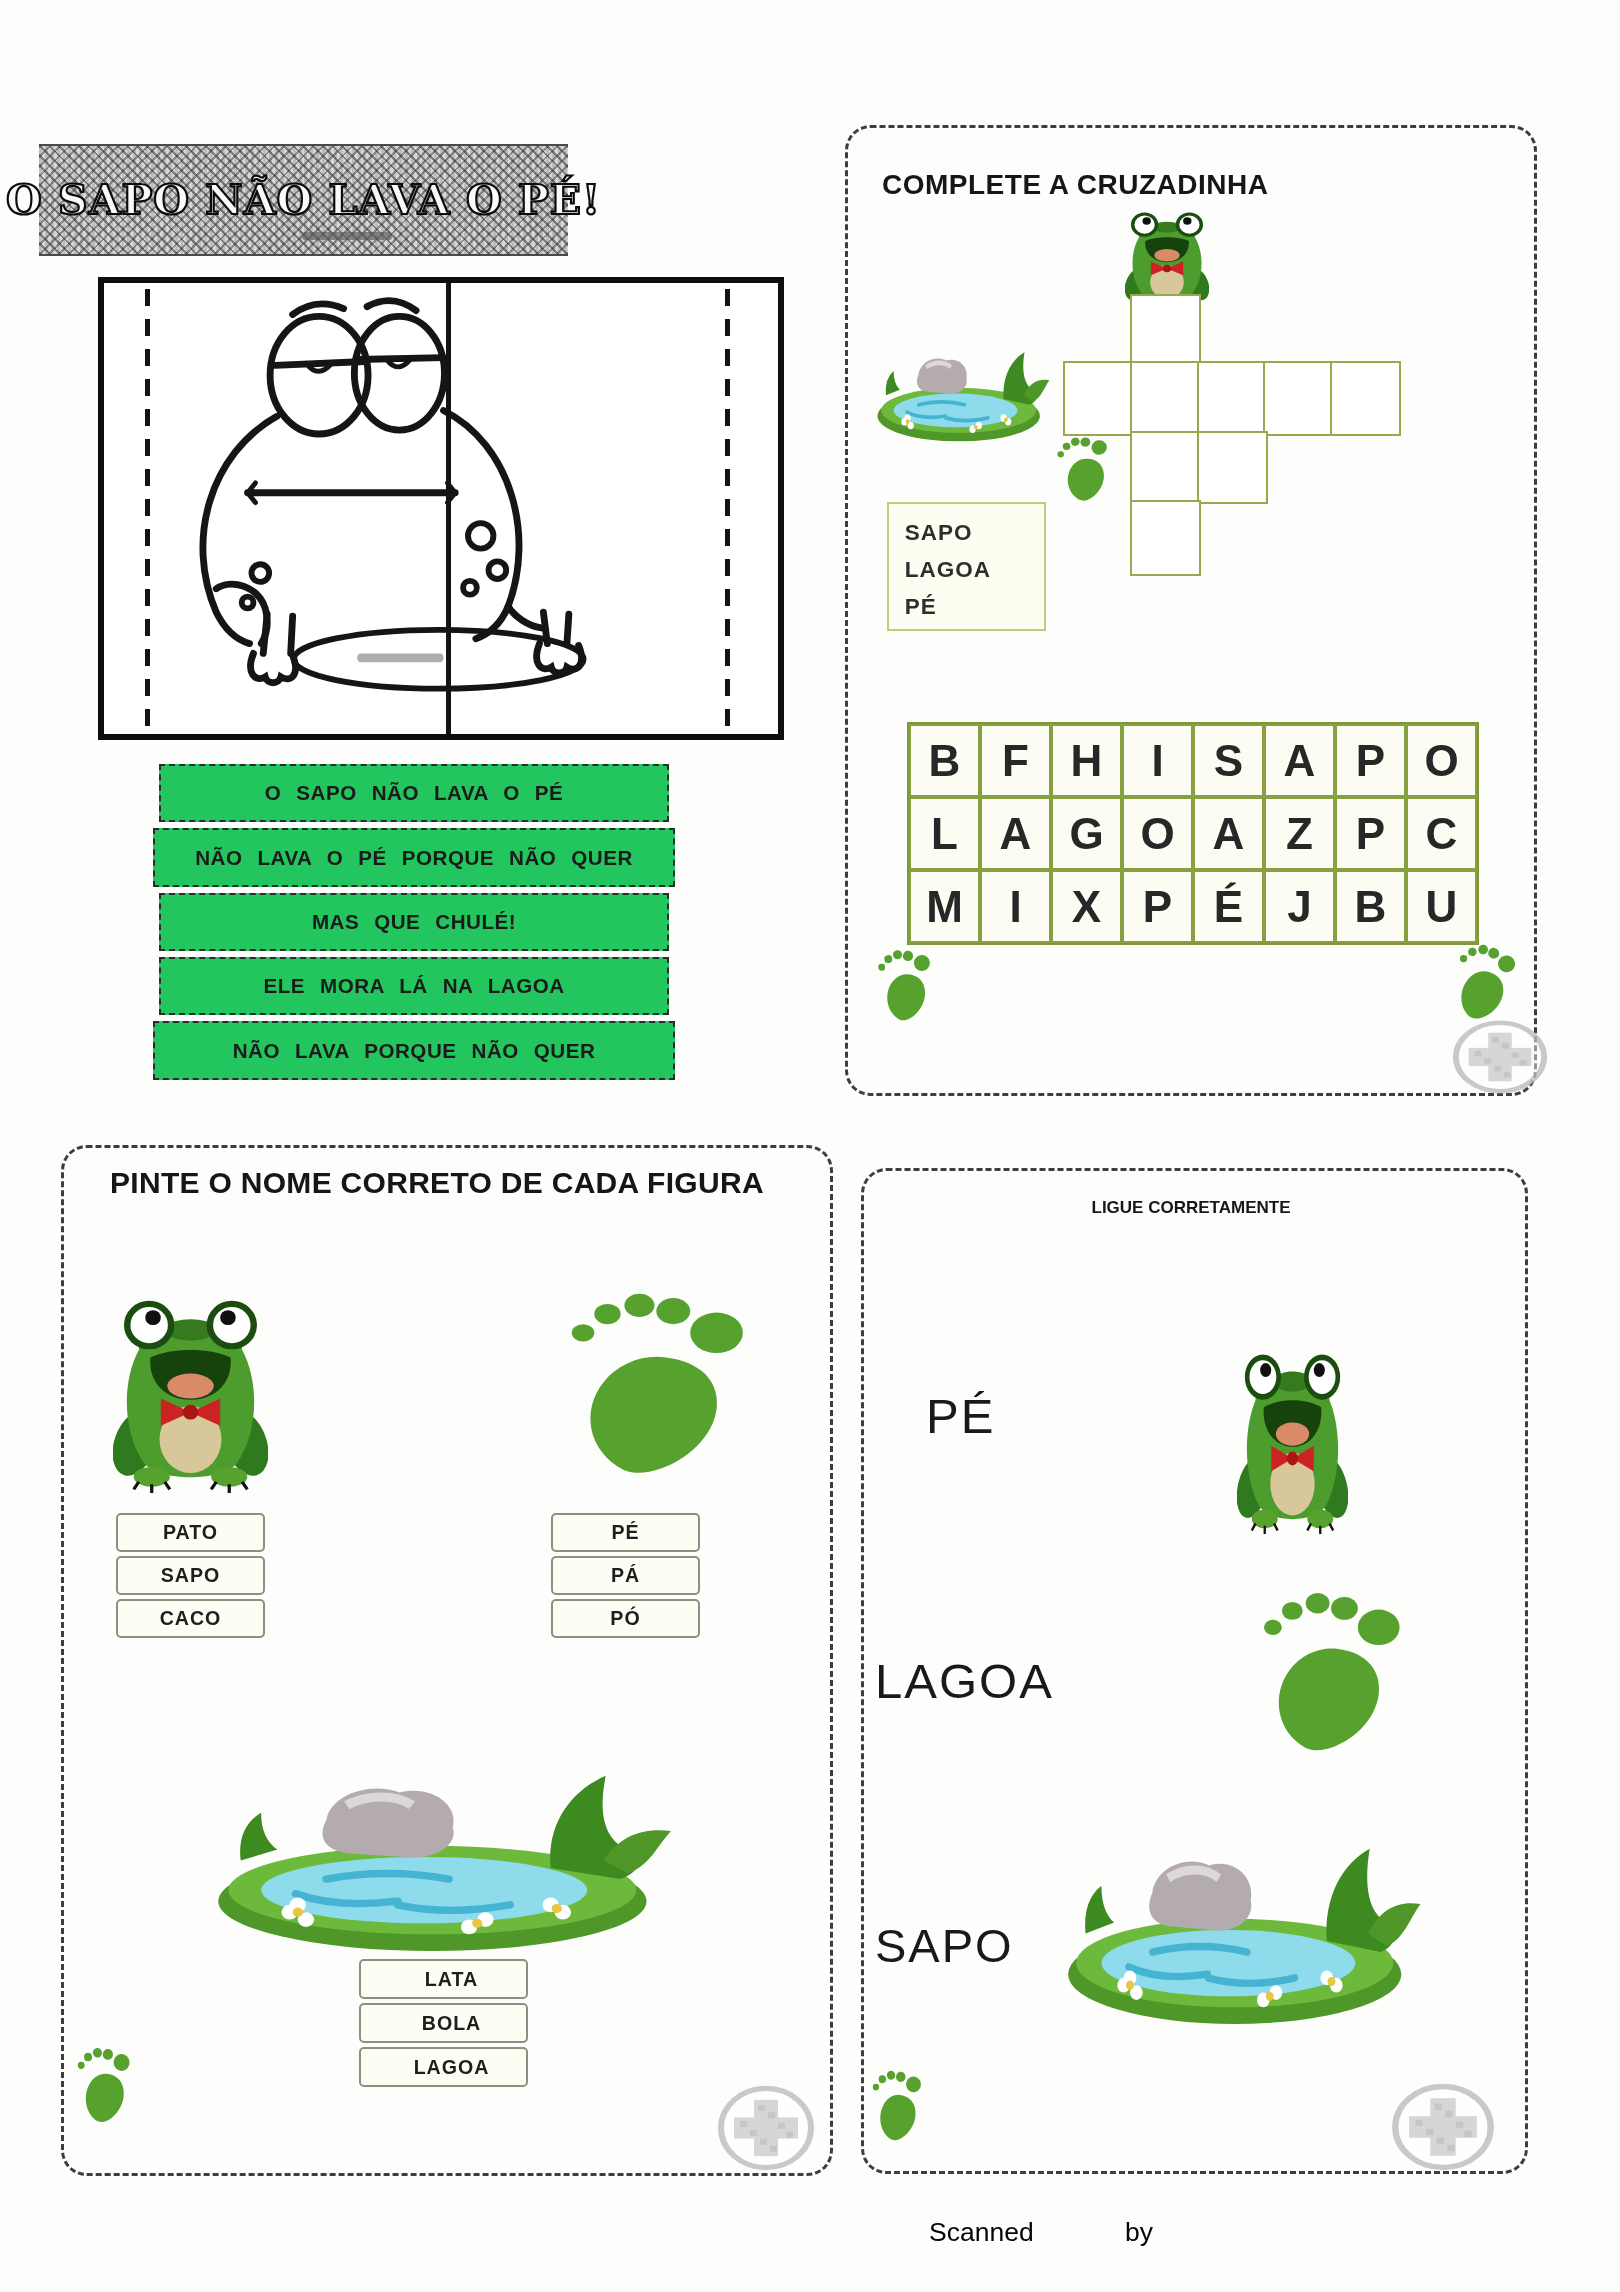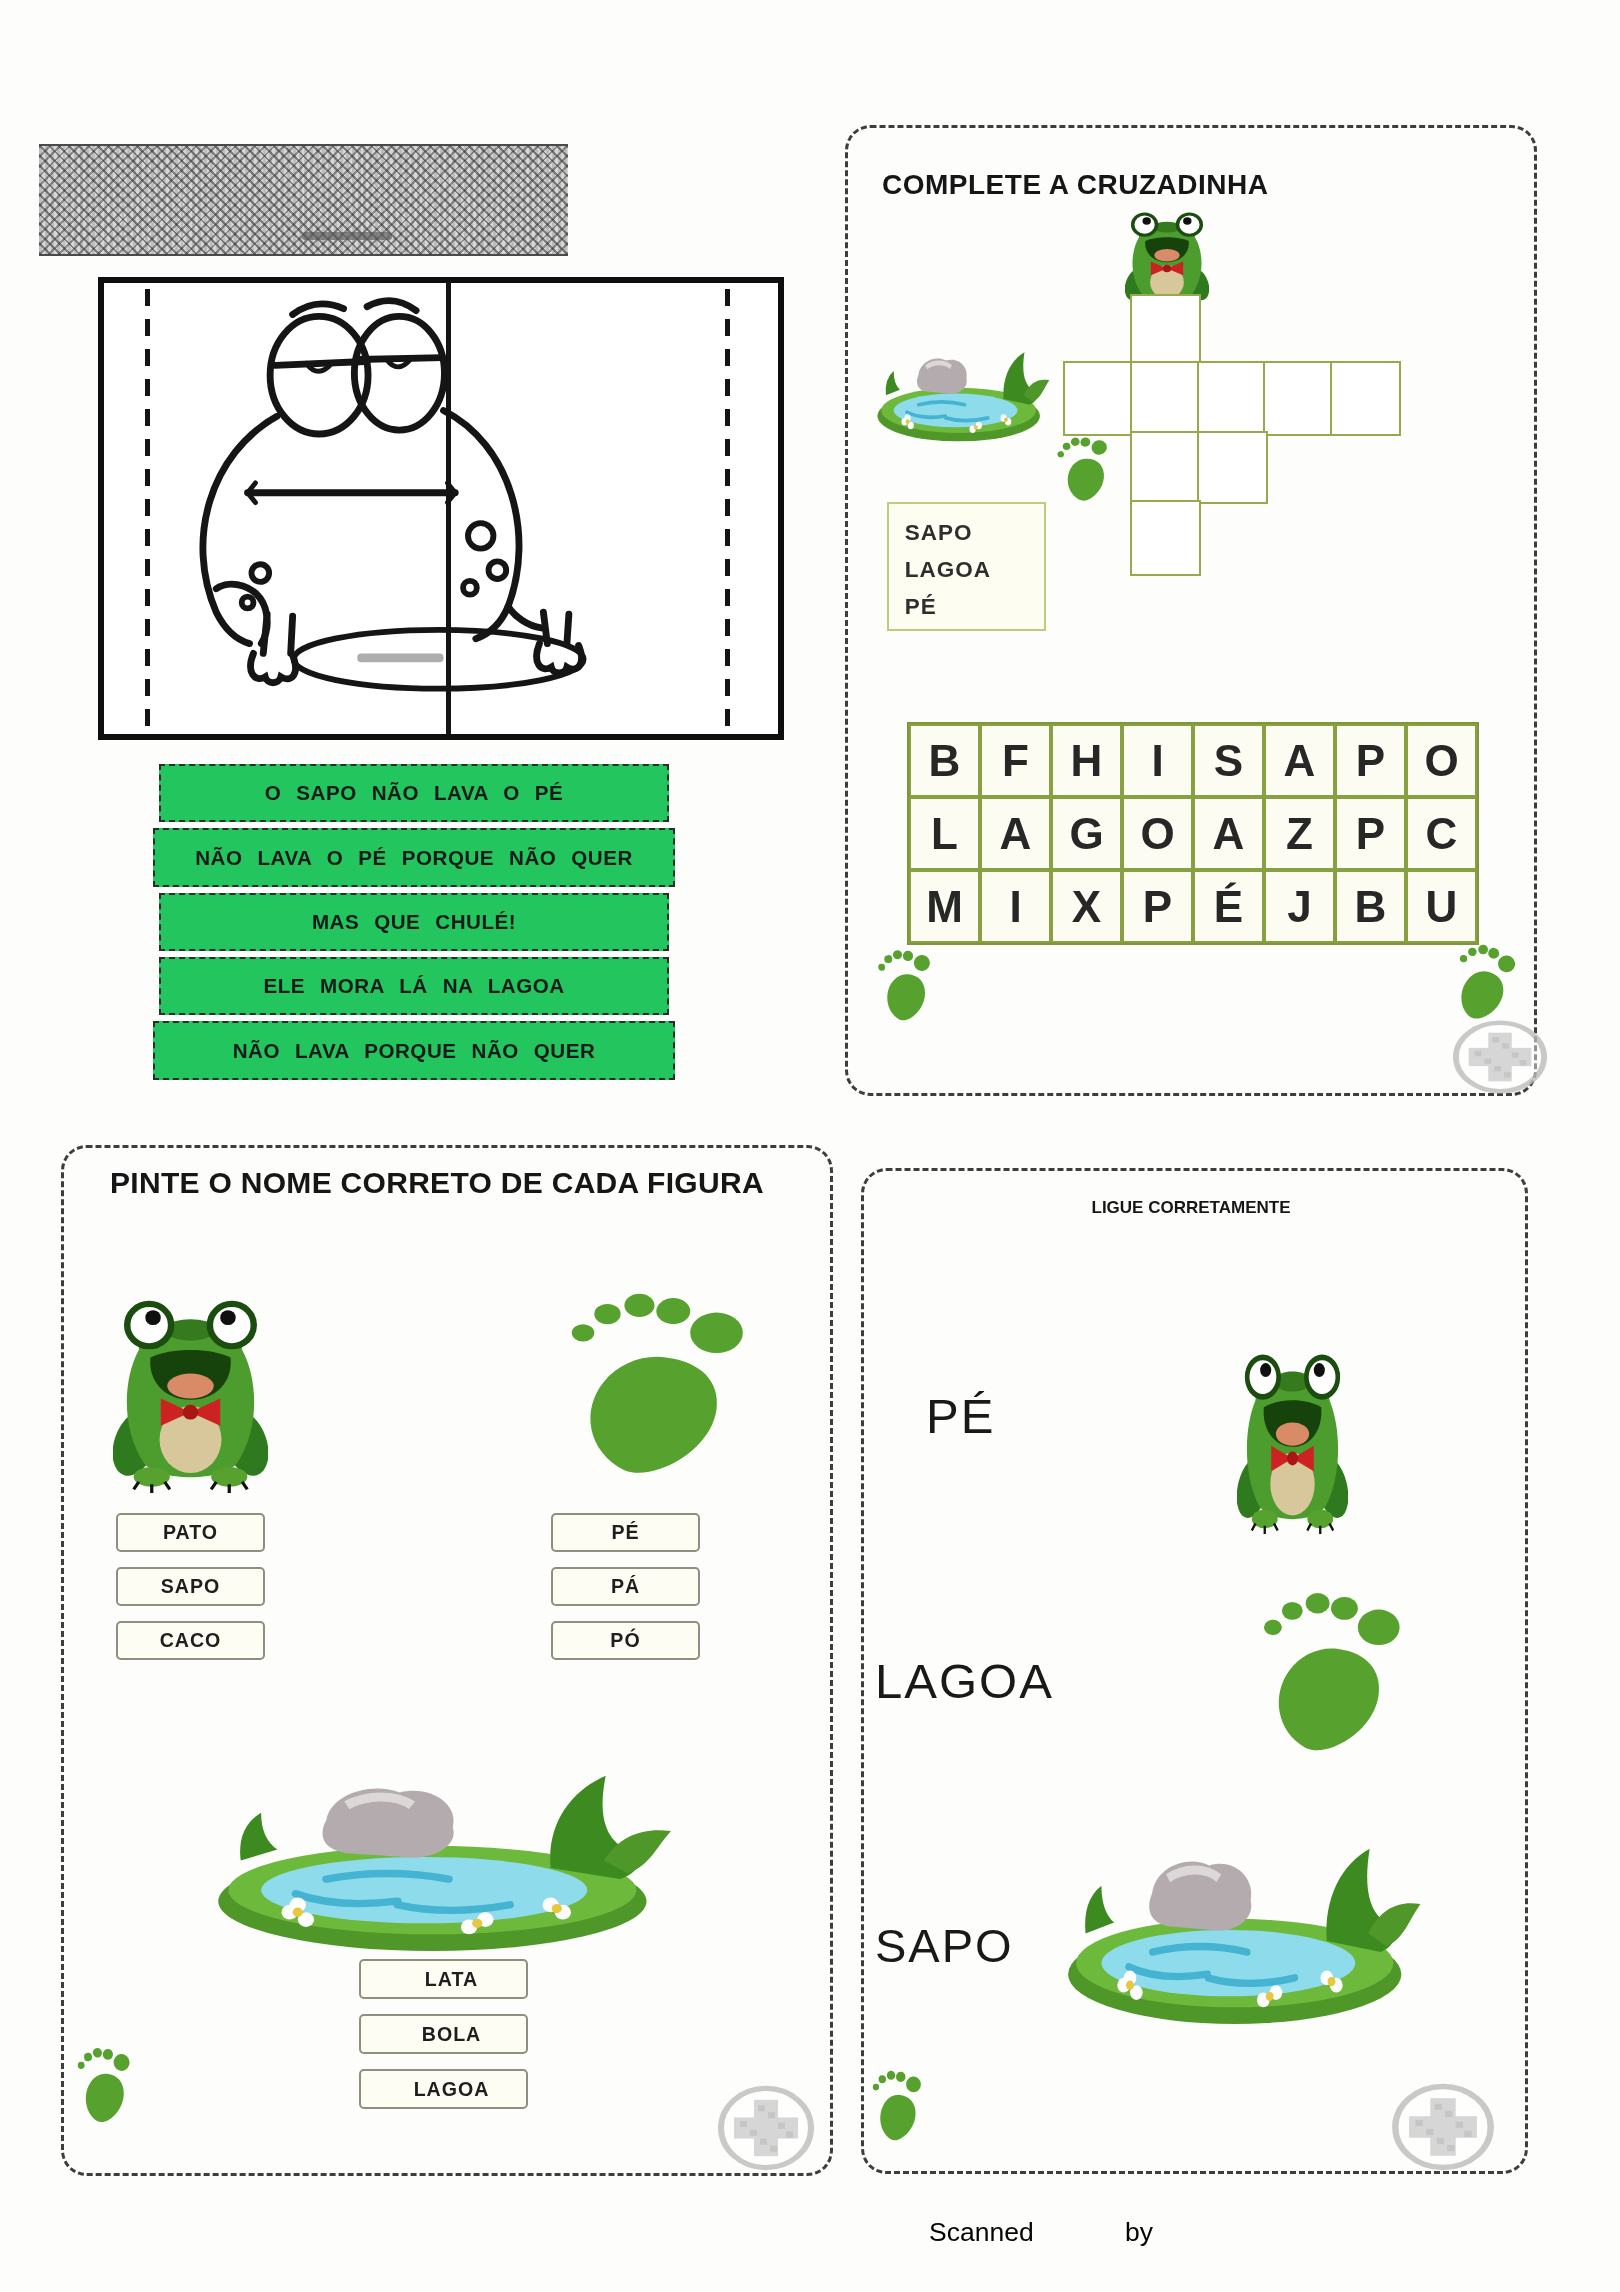--- a/index.html
+++ b/index.html
@@ -43,21 +43,21 @@
     border:2.9px solid #bfcc7d;background:#fdfdf2;padding:9.8px 0 0 15.7px;box-sizing:border-box;}
   .bank div{font-weight:bold;font-size:22.5px;color:#2e2e2e;line-height:37px;letter-spacing:1px;}
 
   
   .wsgrid{position:absolute;left:907px;top:722px;display:grid;
     grid-template-columns:repeat(8,71px);grid-auto-rows:73px;border:2px solid #7d973a;background:#fcfcf2;}
   .wscell{border:2px solid #87a041;display:flex;align-items:center;justify-content:center;
     font-size:44px;font-weight:bold;color:#272727;background:#fcfcf2;}
 
   
-  .optcol{position:absolute;display:flex;flex-direction:column;gap:15px;}
+  .optcol{position:absolute;display:flex;flex-direction:column;gap:4px;}
   .optbox{width:145px;height:35px;border:2px solid #8f8f80;border-radius:4.9px;background:#fdfdf3;
     display:flex;align-items:center;justify-content:center;
     font-weight:bold;font-size:19.6px;color:#1e1e1e;letter-spacing:1px;}
   .optcol.wide .optbox{width:149px;height:36px;padding-left:16px;}
 
   
   .cword{position:absolute;font-size:49px;color:#191919;letter-spacing:2px;}
 
   
   .scan{position:absolute;font-size:26.5px;color:#050505;}
@@ -137,20 +137,21 @@
           <rect x="62" y="44" width="7" height="7"></rect>
             <rect x="70" y="54" width="7" height="7"></rect>
           <rect x="44" y="62" width="7" height="7"></rect>
             <rect x="54" y="70" width="7" height="7"></rect>
         </g>
       </symbol>
     </defs>
   </svg>
 
   <div class="banner">
+    <div class="banner-text">O SAPO NÃO LAVA O PÉ!</div>
     <div class="banner-credit"></div>
   </div>
 
   <div class="frogbox">
     <svg class="abs" style="left:15.7px;top:5.9px;width:598px;height:431px" viewBox="0 0 610 440" fill="none" stroke="#151515">
       <g stroke-width="7" stroke-linecap="round">
         <path d="M176 26 Q200 8 228 20"></path>
         <path d="M252 18 Q278 4 302 22"></path>
         <ellipse cx="203" cy="88" rx="50" ry="60"></ellipse>
         <ellipse cx="285" cy="86" rx="46" ry="58"></ellipse>

